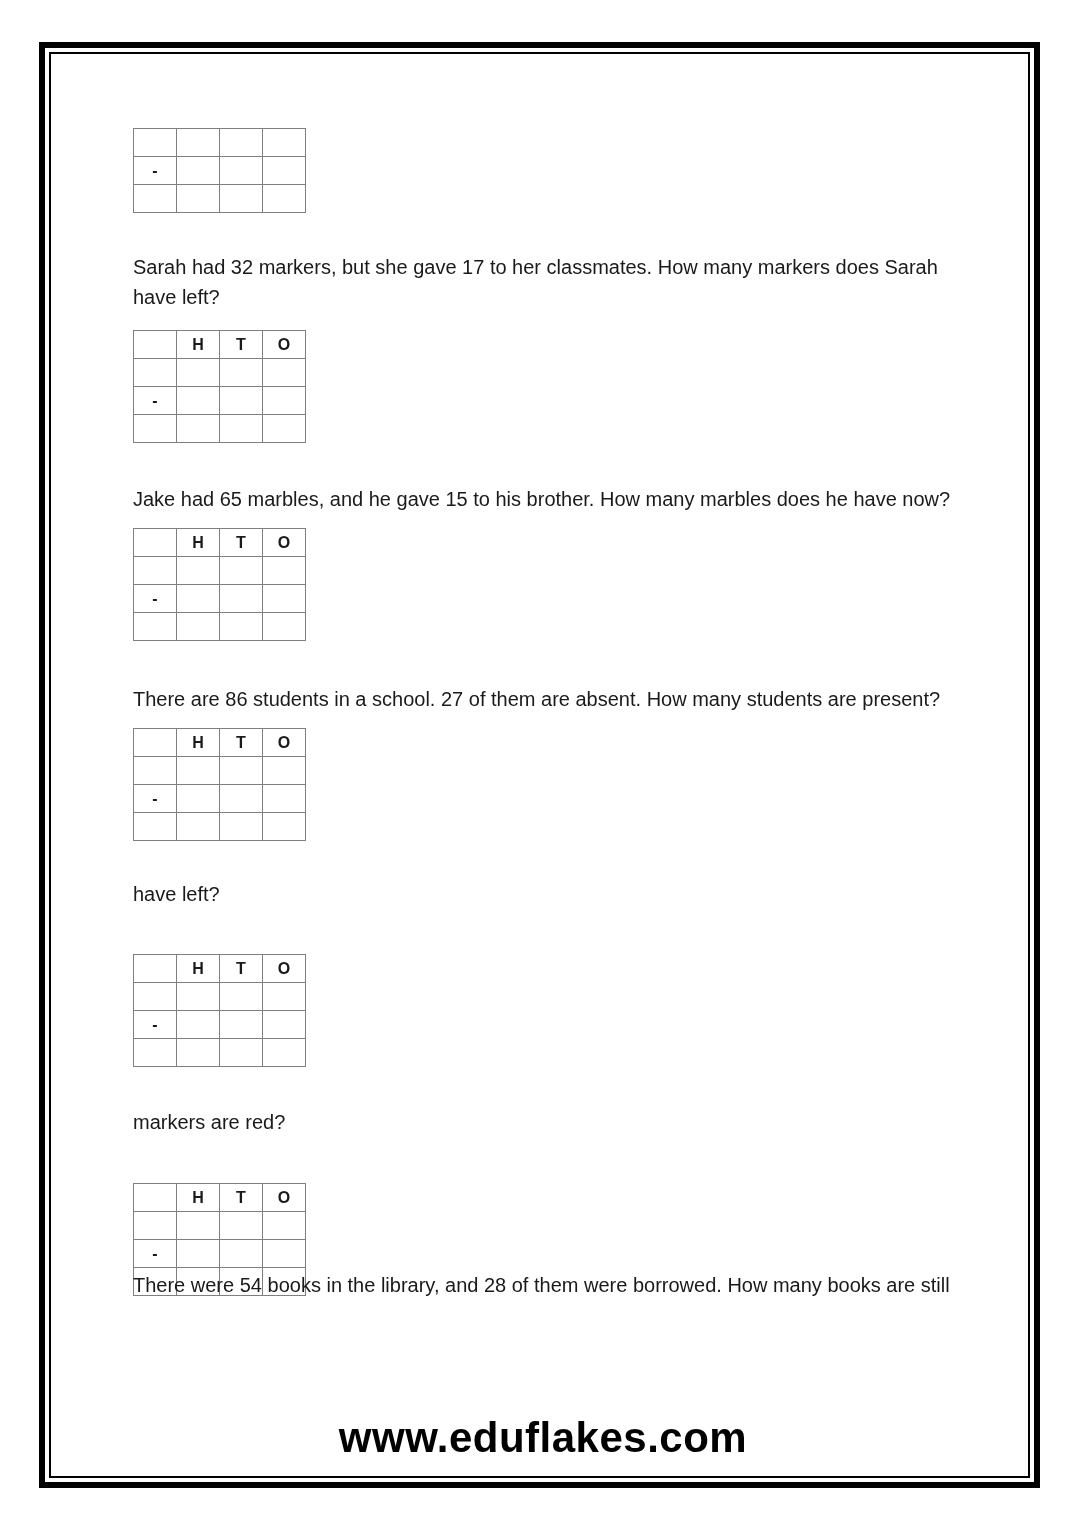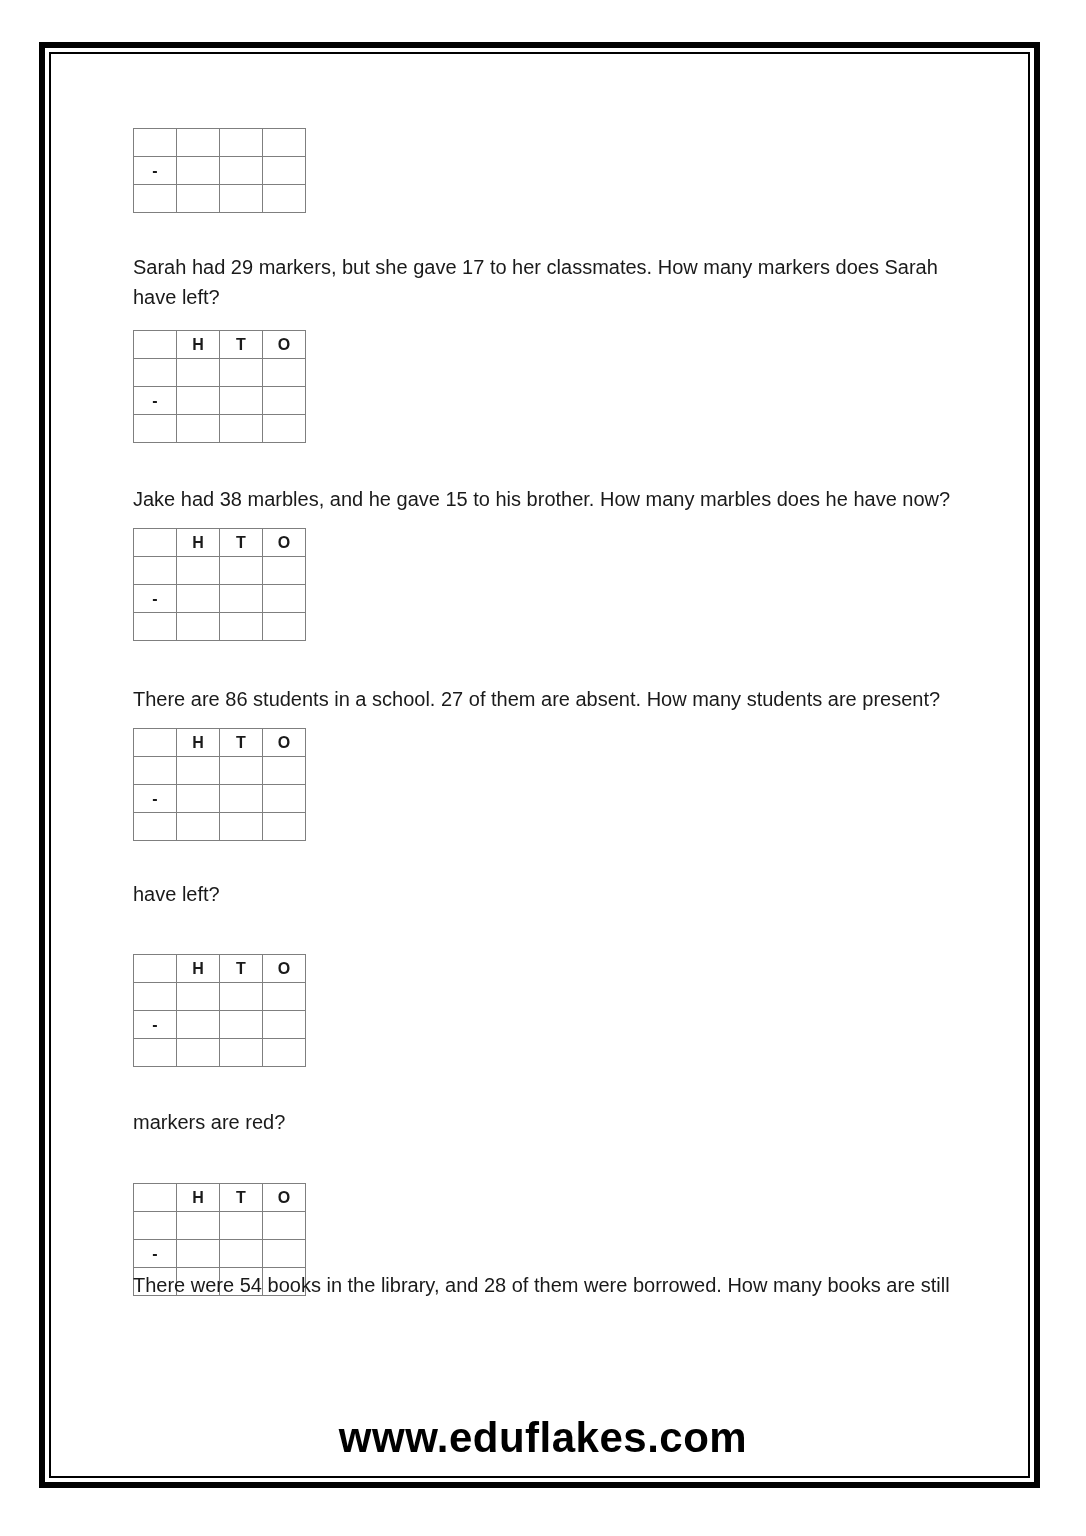--- a/index.html
+++ b/index.html
@@ -87,21 +87,21 @@
     <tr>
       <td></td>
           <td></td>
           <td></td>
           <td></td>
     </tr>
   </tbody>
     </table>
 
   <div class="question block" style="top:252px">
-    <div>Sarah had 29 markers, but she gave 17 to her classmates. How many markers does Sarah</div>
+    <div>Sarah had 32 markers, but she gave 17 to her classmates. How many markers does Sarah</div>
     <div>have left?</div>
   </div>
   <table class="hto block" style="top:330px">
     <tbody>
         <tr>
       <td></td>
       <td>H</td>
       <td>T</td>
       <td>O</td>
     </tr>
@@ -120,21 +120,21 @@
     <tr>
           <td></td>
           <td></td>
           <td></td>
           <td></td>
         </tr>
   </tbody>
     </table>
 
   <div class="question block" style="top:484px">
-    <div>Jake had 38 marbles, and he gave 15 to his brother. How many marbles does he have now?</div>
+    <div>Jake had 65 marbles, and he gave 15 to his brother. How many marbles does he have now?</div>
   </div>
   <table class="hto block" style="top:528px">
     <tbody>
         <tr>
       <td></td>
       <td>H</td>
       <td>T</td>
       <td>O</td>
     </tr>
     <tr>

